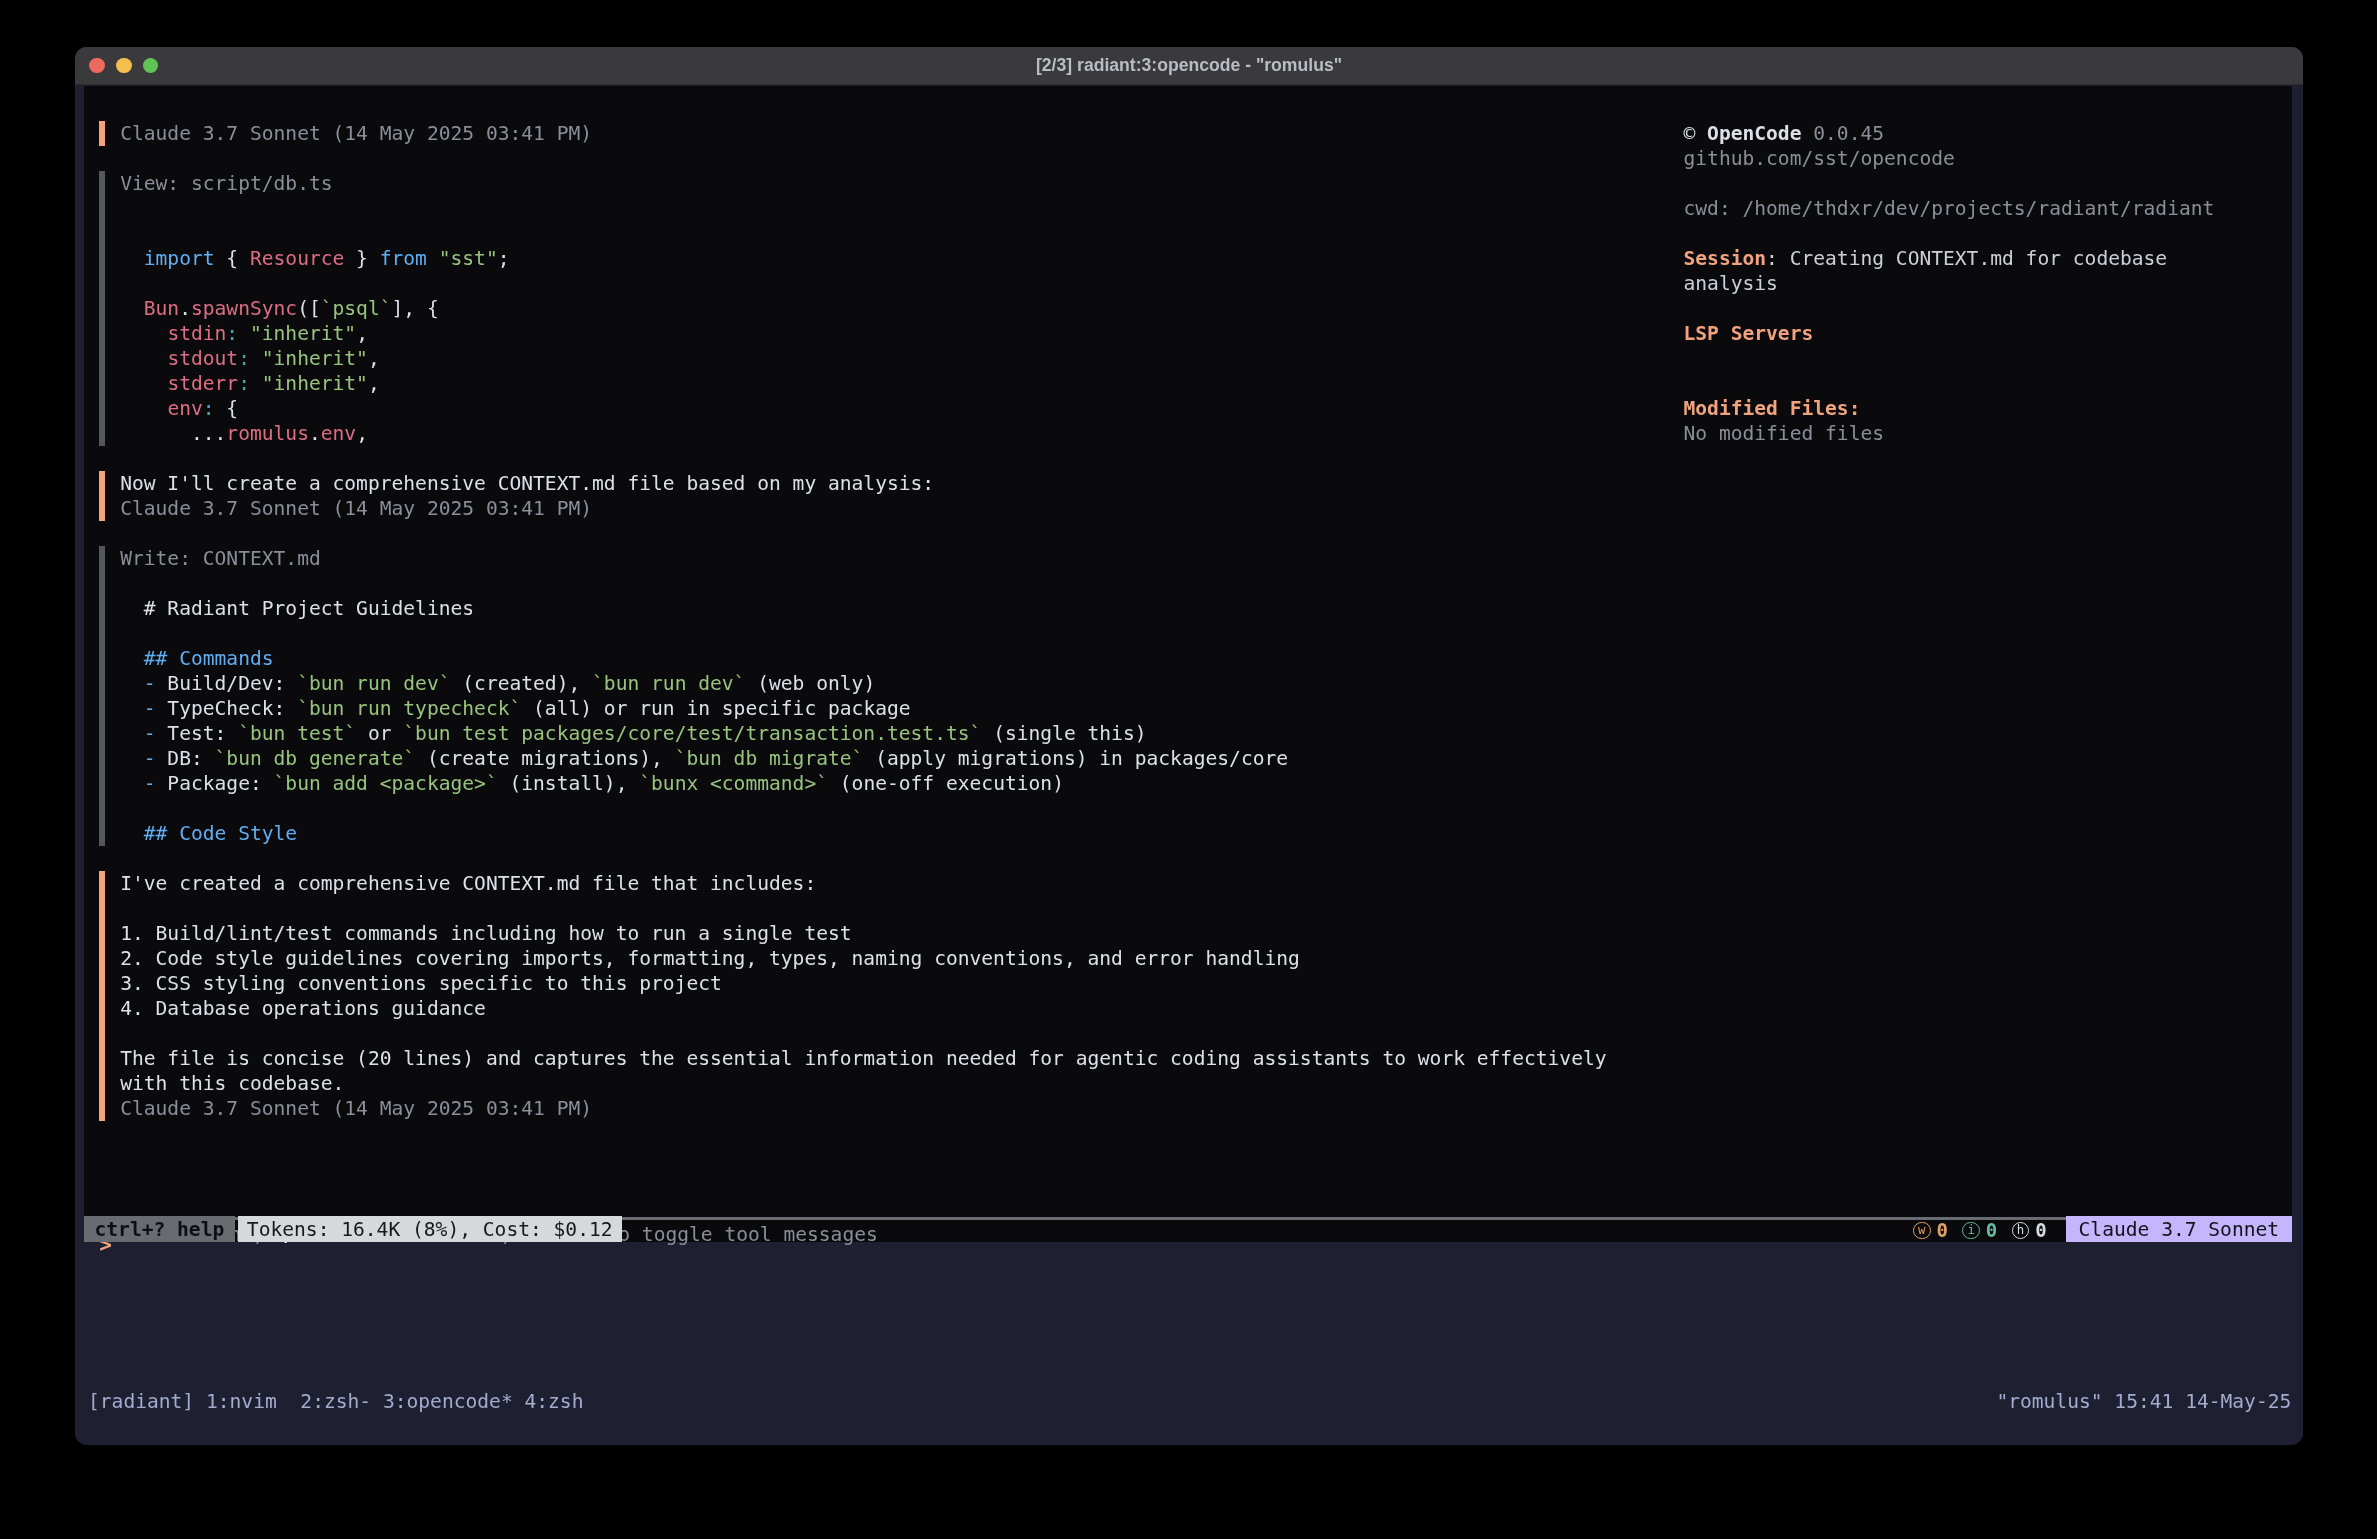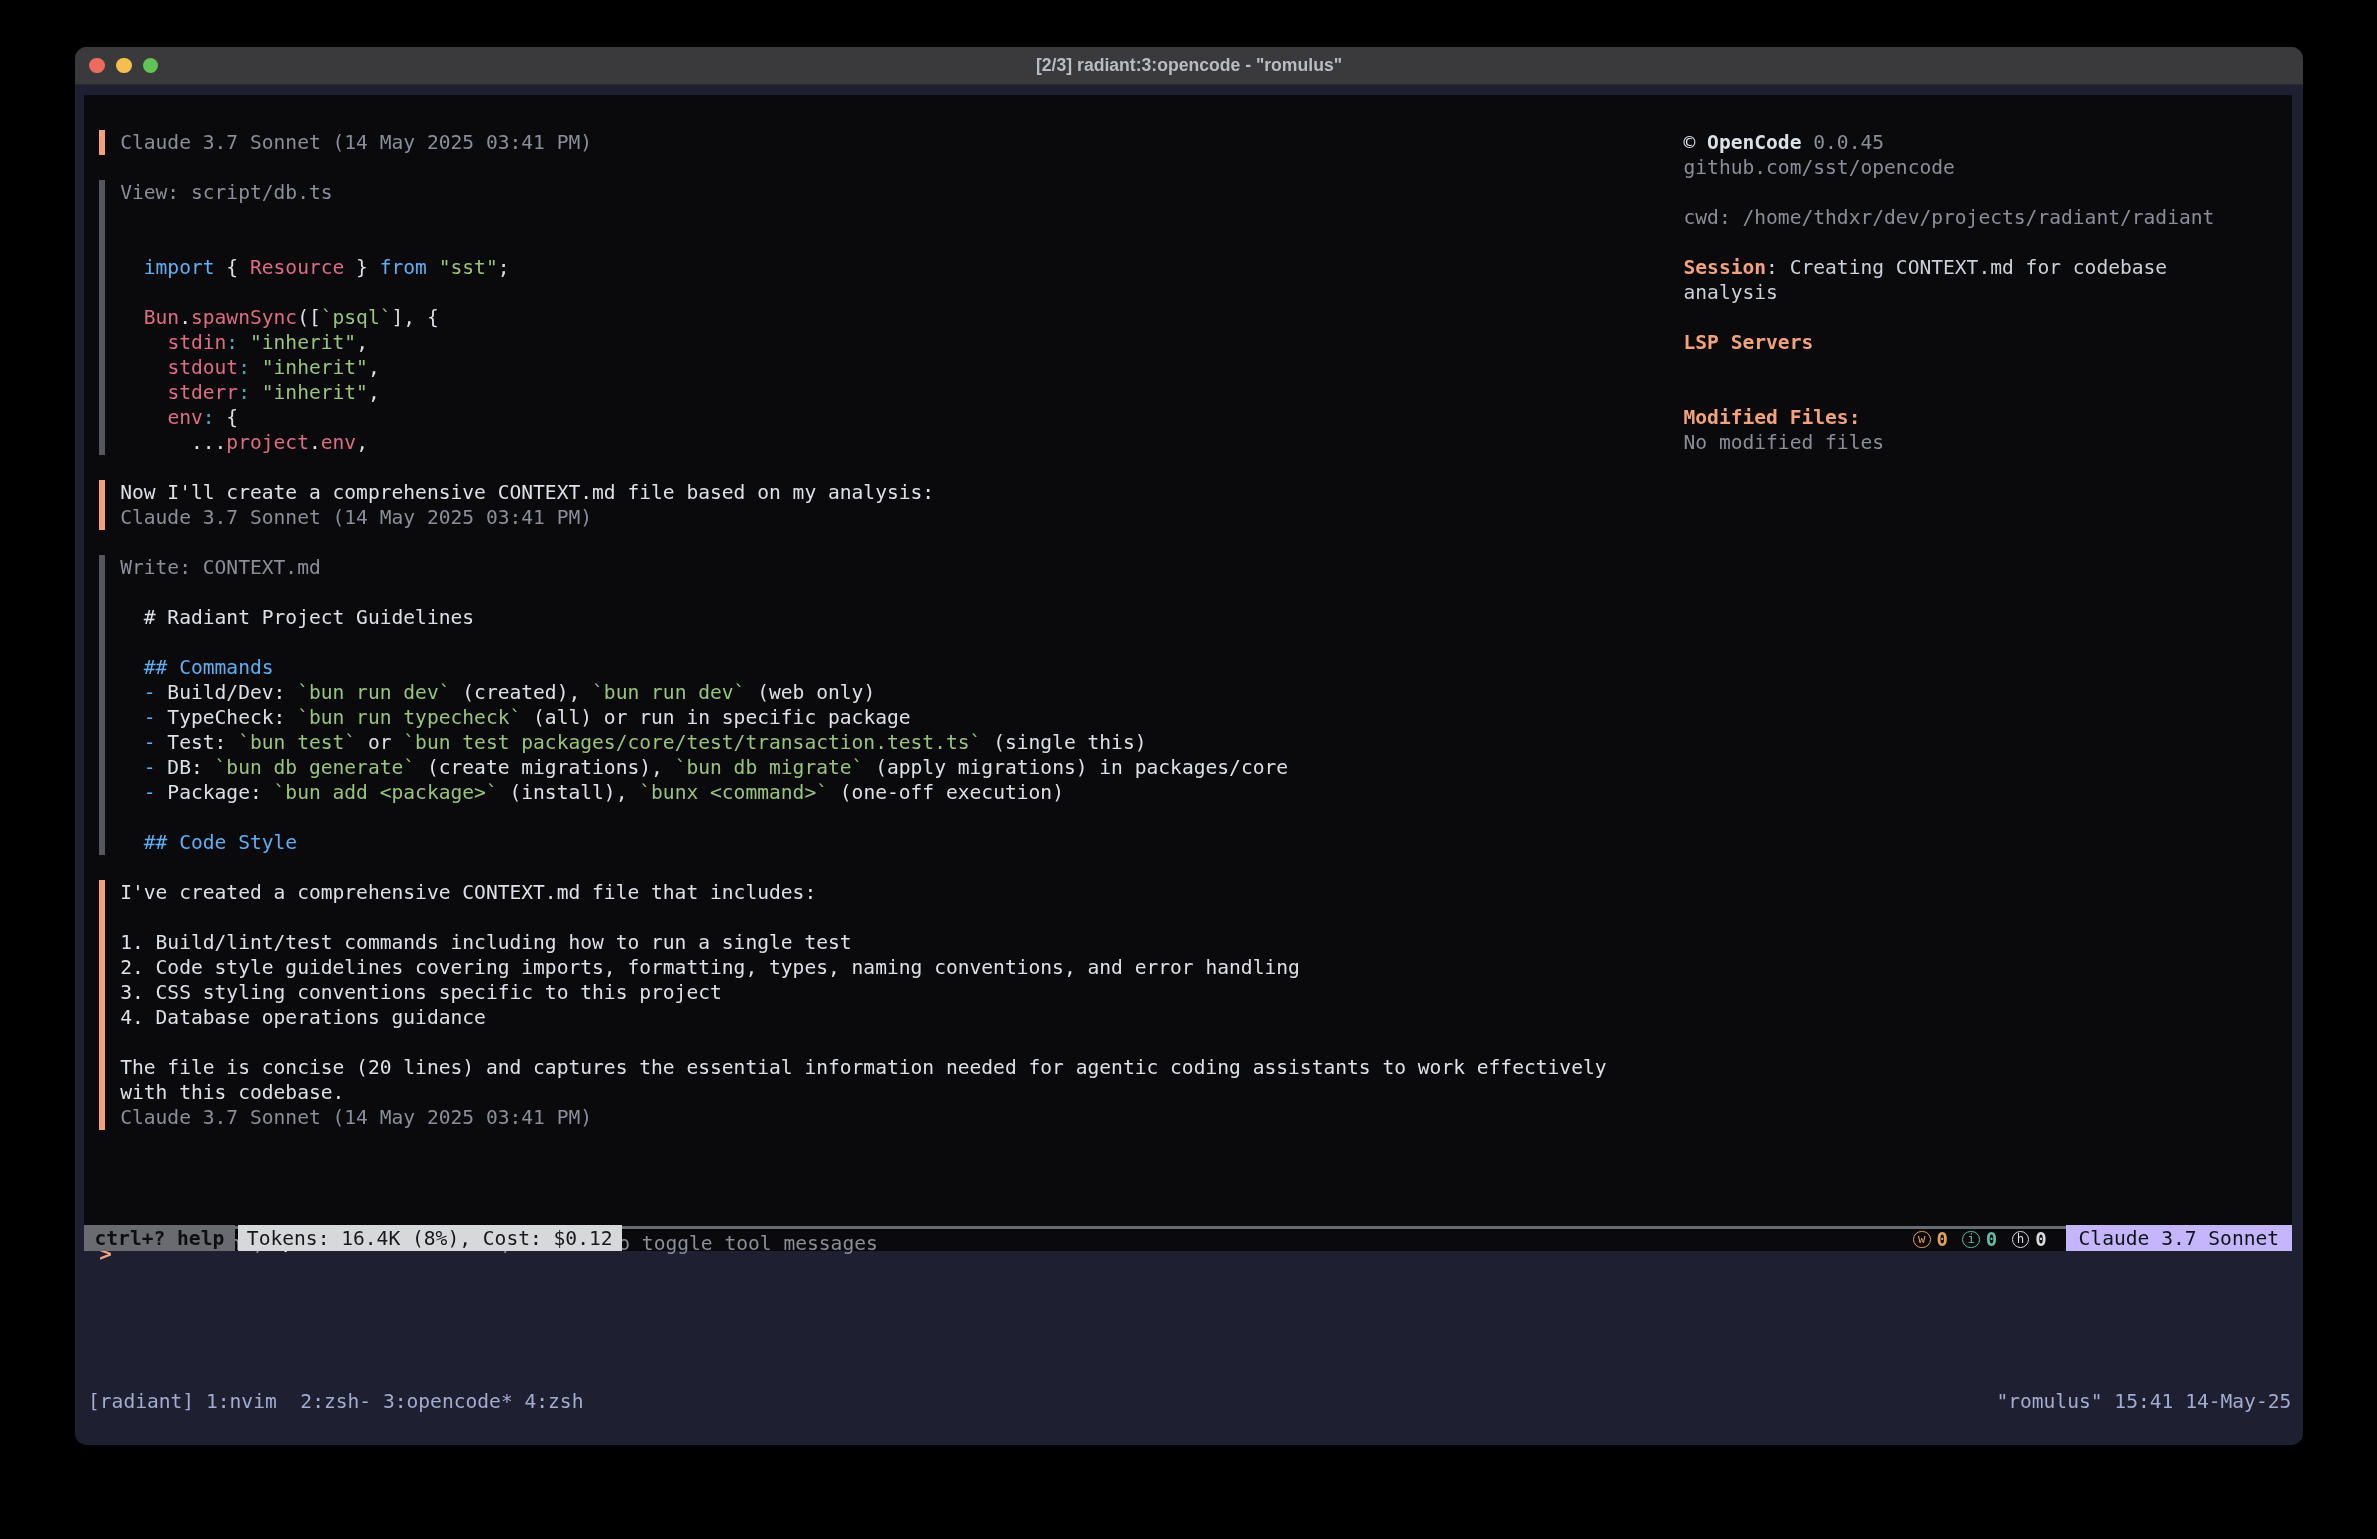--- a/index.html
+++ b/index.html
@@ -6,21 +6,21 @@
   html,body { width:2377px; height:1540px; background:#000; overflow:hidden; }
   .window { position:absolute; left:75px; top:47px; width:2228px; height:1398px;
             border-radius:11.7px; background:#1e2031; overflow:hidden; }
   .titlebar { height:38px; background:#3a3a3c; border-bottom:1.3px solid #2b2b2d;
               display:flex; align-items:center; justify-content:center; position:relative; }
   .lights { position:absolute; left:14.4px; top:0; height:100%; display:flex; align-items:center; gap:11px; }
   .light { width:15.7px; height:15.7px; border-radius:50%; }
   .title { font:bold 17.6px "Liberation Sans", sans-serif; color:#b9bcc2; }
   .terminal { position:relative; height:1359px;
               font:19.6px/25px "DejaVu Sans Mono","Liberation Mono",monospace; }
-  .panel { position:absolute; left:8.5px; top:10px; width:2208px; height:1156px; background:#0a0a0d; }
+  .panel { position:absolute; left:8.5px; top:1px; width:2208px; height:1156px; background:#0a0a0d; }
   .chat { position:absolute; left:0; top:35px; width:1579px; }
   .block { margin:0 0 25px 15.7px; border-left:6.5px solid #56575e; padding-left:15px; }
   .block.message { border-left-color:#f2a37e; }
   .line { white-space:pre; min-height:25px; }
   .sidebar { position:absolute; left:1600px; top:35px; width:577px; }
   .sidebar .line { white-space:pre-wrap; }
   .hint { position:absolute; left:15.7px; top:1104px; white-space:pre;margin-top:32px; }
   .divider { position:absolute; left:0; top:1131px; width:100%; height:2.6px; background:#686b73; }
   .promptrow { position:absolute; left:15.7px; top:1147px; color:#f2a37e; font-weight:bold; font-size:21px; }
   .statusbar { position:absolute; left:0; bottom:0; width:100%; height:26px;
@@ -65,21 +65,21 @@
             <div class="line"><span class="seg c-gray">View: script/db.ts</span></div>
             <div class="line">&nbsp;</div>
             <div class="line">&nbsp;</div>
             <div class="line"><span class="seg c-white">  </span><span class="seg c-blue">import</span><span class="seg c-white"> { </span><span class="seg c-rose">Resource</span><span class="seg c-white"> } </span><span class="seg c-blue">from</span><span class="seg c-white"> </span><span class="seg c-green">"sst"</span><span class="seg c-white">;</span></div>
             <div class="line">&nbsp;</div>
             <div class="line"><span class="seg c-white">  </span><span class="seg c-rose">Bun</span><span class="seg c-white">.</span><span class="seg c-rose">spawnSync</span><span class="seg c-white">([</span><span class="seg c-green">`psql`</span><span class="seg c-white">], {</span></div>
             <div class="line"><span class="seg c-white">    </span><span class="seg c-rose">stdin</span><span class="seg c-teal">:</span><span class="seg c-white"> </span><span class="seg c-green">"inherit"</span><span class="seg c-white">,</span></div>
             <div class="line"><span class="seg c-white">    </span><span class="seg c-rose">stdout</span><span class="seg c-teal">:</span><span class="seg c-white"> </span><span class="seg c-green">"inherit"</span><span class="seg c-white">,</span></div>
             <div class="line"><span class="seg c-white">    </span><span class="seg c-rose">stderr</span><span class="seg c-teal">:</span><span class="seg c-white"> </span><span class="seg c-green">"inherit"</span><span class="seg c-white">,</span></div>
             <div class="line"><span class="seg c-white">    </span><span class="seg c-rose">env</span><span class="seg c-teal">:</span><span class="seg c-white"> {</span></div>
-            <div class="line"><span class="seg c-white">      ...</span><span class="seg c-rose">project</span><span class="seg c-white">.</span><span class="seg c-rose">env</span><span class="seg c-white">,</span></div>
+            <div class="line"><span class="seg c-white">      ...</span><span class="seg c-rose">romulus</span><span class="seg c-white">.</span><span class="seg c-rose">env</span><span class="seg c-white">,</span></div>
           </div>
           <div class="block message">
             <div class="line"><span class="seg c-white">Now I'll create a comprehensive CONTEXT.md file based on my analysis:</span></div>
             <div class="line"><span class="seg c-gray">Claude 3.7 Sonnet (14 May 2025 03:41 PM)</span></div>
           </div>
           <div class="block tool">
             <div class="line"><span class="seg c-gray">Write: CONTEXT.md</span></div>
             <div class="line">&nbsp;</div>
             <div class="line"><span class="seg c-white">  # Radiant Project Guidelines</span></div>
             <div class="line">&nbsp;</div>

